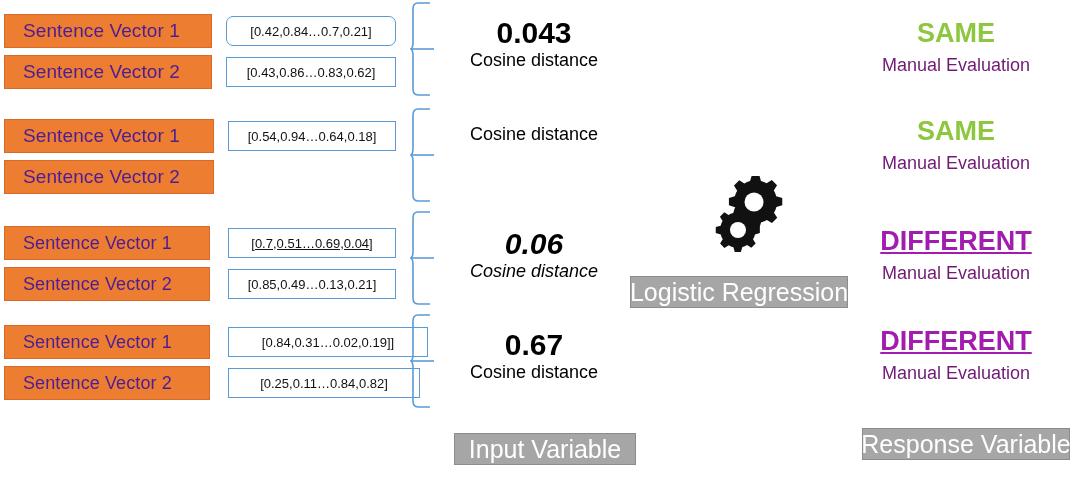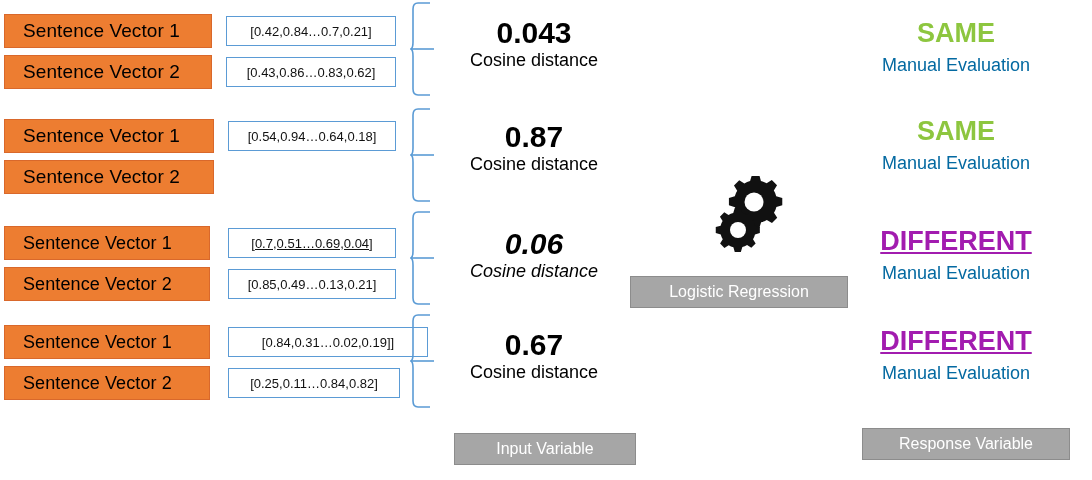--- a/index.html
+++ b/index.html
@@ -15,21 +15,21 @@
   
   .group{position:absolute;left:0;width:420px;}
   .row{position:absolute;left:0;width:420px;height:34px;}
 
   .vec-label{
     position:absolute;left:4px;top:0;
     height:34px;
     background:#ED7D31;
     border:1px solid #D9682B;
     box-sizing:border-box;
-    color:#000000;
+    color:#4c1d95;
     font-size:19px;
     display:flex;align-items:center;
     padding-left:18px;
     letter-spacing:.1px;
     white-space:nowrap;
   }
   .vec-box{
     position:absolute;top:2px;
     height:30px;
     background:#ffffff;
@@ -55,48 +55,48 @@
   }
 
   
   .eval{position:absolute;width:272px;text-align:center;}
   .eval .verdict{
     font-size:27px;font-weight:bold;line-height:1;
   }
   .eval .verdict.same{color:#8DC63F;}
   .eval .verdict.different{color:#a21caf;text-decoration:underline;}
   .eval .cap{
-    font-size:18px;color:#0369a1;margin-top:9px;line-height:1;
+    font-size:18px;color:#701a75;margin-top:9px;line-height:1;
   }
 
   
   .gray-box{
     position:absolute;
     background:#A6A6A6;
     border:1px solid #8C8C8C;
     box-sizing:border-box;
     color:#ffffff;
-    font-size:16px;
+    font-size:25px;
     display:flex;align-items:center;justify-content:center;
     white-space:nowrap;
   }
 
   
   .gears{position:absolute;}
   .gears svg{display:block;}
 </style>
 </head>
 <body>
 
 <div id="stage">
 
   <div class="group" style="top:14px;">
     <div class="row" style="top:0;">
       <div class="vec-label" style="width:208px;">Sentence Vector 1</div>
-      <div class="vec-box" style="left:226px;width:170px;">[0.42,0.84…0.7,0.21]</div>
+      <div class="vec-box" style="left:226px;width:170px;border-radius:7px;">[0.42,0.84…0.7,0.21]</div>
     </div>
     <div class="row" style="top:41px;">
       <div class="vec-label" style="width:208px;">Sentence Vector 2</div>
       <div class="vec-box" style="left:226px;width:170px;">[0.43,0.86…0.83,0.62]</div>
     </div>
   </div>
 
   <div class="group" style="top:119px;">
     <div class="row" style="top:0;">
       <div class="vec-label" style="width:210px;">Sentence Vector 1</div>
@@ -118,21 +118,21 @@
     </div>
   </div>
 
   <div class="group" style="top:325px;">
     <div class="row" style="top:0;">
       <div class="vec-label" style="width:206px;font-size:18px;">Sentence Vector 1</div>
       <div class="vec-box" style="left:228px;width:200px;">[0.84,0.31…0.02,0.19]]</div>
     </div>
     <div class="row" style="top:41px;">
       <div class="vec-label" style="width:206px;font-size:18px;">Sentence Vector 2</div>
-      <div class="vec-box" style="left:228px;width:172px;">[0.25,0.11…0.84,0.82]</div>
+      <div class="vec-box" style="left:228px;width:192px;">[0.25,0.11…0.84,0.82]</div>
     </div>
   </div>
 
   <div class="brace" style="left:410px;top:2px;">
     <svg width="28" height="94" viewBox="0 0 28 94">
       <path d="M20 1 H8 Q3 1 3 7 V40 Q3 46 1 47 Q3 48 3 54 V87 Q3 93 8 93 H20" fill="none" stroke="#5B9BD5" stroke-width="1.6"></path>
       <path d="M1 47 H24" fill="none" stroke="#5B9BD5" stroke-width="1.6"></path>
     </svg>
   </div>
   <div class="brace" style="left:410px;top:108px;">
@@ -152,21 +152,20 @@
       <path d="M20 1 H8 Q3 1 3 7 V40 Q3 46 1 47 Q3 48 3 54 V87 Q3 93 8 93 H20" fill="none" stroke="#5B9BD5" stroke-width="1.6"></path>
       <path d="M1 47 H24" fill="none" stroke="#5B9BD5" stroke-width="1.6"></path>
     </svg>
   </div>
 
   <div class="cos" style="left:424px;top:18px;">
     <div class="val">0.043</div>
     <div class="cap">Cosine distance</div>
   </div>
   <div class="cos" style="left:424px;top:122px;">
-    <div class="val">0.87</div>
     <div class="cap">Cosine distance</div>
   </div>
   <div class="cos" style="left:424px;top:229px;font-style:italic;">
     <div class="val">0.06</div>
     <div class="cap">Cosine distance</div>
   </div>
   <div class="cos" style="left:424px;top:330px;">
     <div class="val">0.67</div>
     <div class="cap">Cosine distance</div>
   </div>

